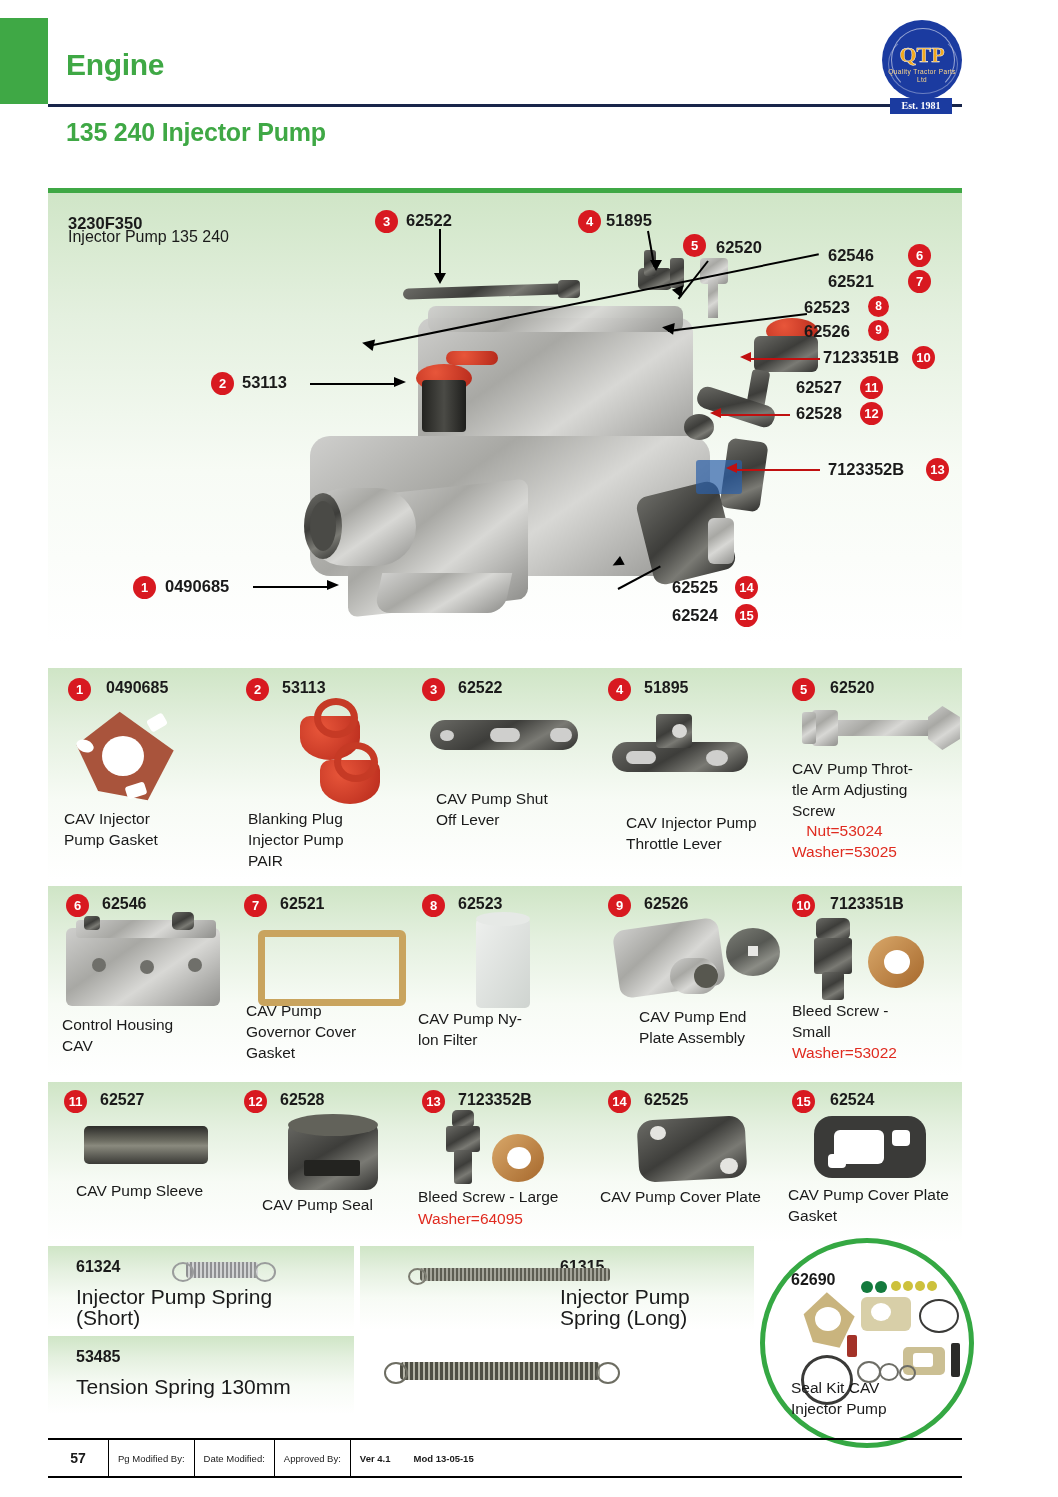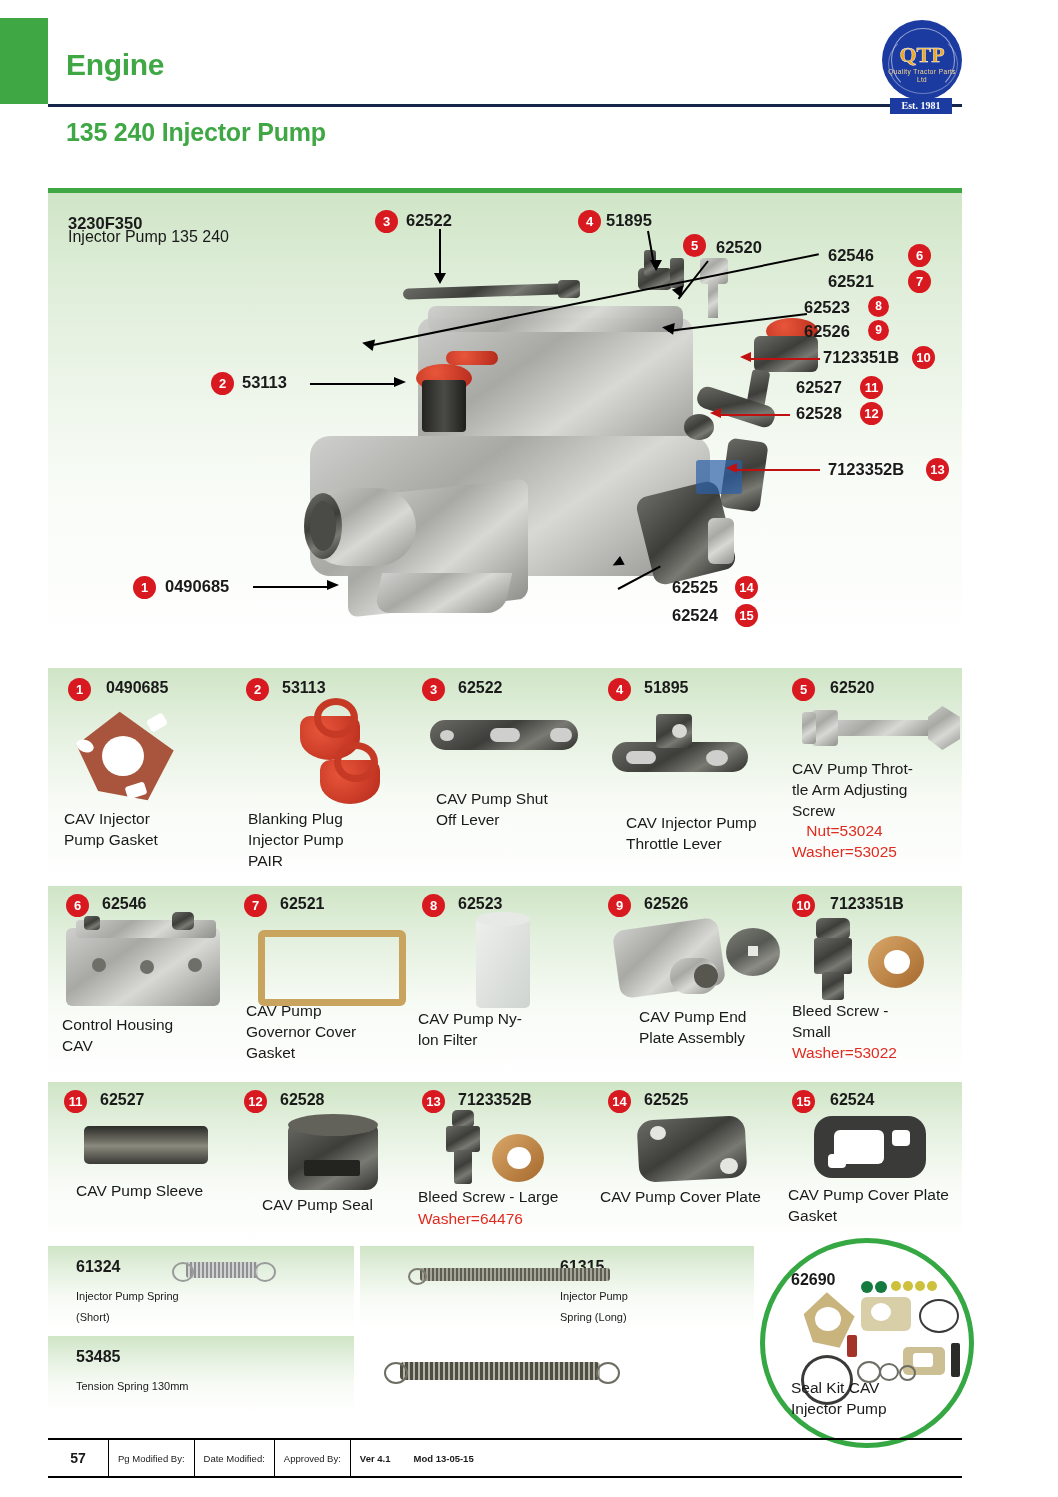--- a/index.html
+++ b/index.html
@@ -167,21 +167,21 @@
   
   #sp1 { left: 48px; top: 1246px; width: 306px; height: 84px; }
   #sp2 { left: 360px; top: 1246px; width: 394px; height: 84px; }
   #sp3 { left: 48px; top: 1336px; width: 306px; height: 78px; }
   .sp-code {
     position: absolute; left: 28px; top: 12px;
     font-size: 16px; font-weight: bold;
   }
   .sp-label {
     position: absolute; left: 28px;
-    font-size: 11px; line-height: 21px;
+    font-size: 21px; line-height: 21px;
   }
 
   
   #seal-circle {
     position: absolute; left: 760px; top: 1238px;
     width: 204px; height: 200px;
     border-radius: 50%;
     border: 5px solid #35a843;
     background: #fff;
   }
@@ -522,21 +522,21 @@
     <div class="bullet" style="left:10px;top:8px;">13</div>
     <div class="cell-code" style="left:46px;top:9px;">7123352B</div>
     <div class="thumb">
       <div class="sh darkmetal" style="left:40px;top:28px;width:22px;height:18px;border-radius:5px;"></div>
       <div class="sh darkmetal" style="left:34px;top:44px;width:34px;height:26px;border-radius:3px;"></div>
       <div class="sh darkmetal" style="left:42px;top:68px;width:18px;height:34px;border-radius:3px;"></div>
       <div class="sh brass" style="left:80px;top:52px;width:52px;height:48px;border-radius:50%;"></div>
       <div class="sh" style="left:95px;top:65px;width:24px;height:22px;border-radius:50%;background:#fff;"></div>
     </div>
     <div class="cell-label" style="left:6px;top:104px;">Bleed Screw - Large</div>
-    <div class="cell-label cell-extra" style="left:6px;top:126px;">Washer=64476</div>
+    <div class="cell-label cell-extra" style="left:6px;top:126px;">Washer=64095</div>
   </div>
 
   <div class="cell" style="left:550px;width:186px;">
     <div class="bullet" style="left:10px;top:8px;">14</div>
     <div class="cell-code" style="left:46px;top:9px;">62525</div>
     <div class="thumb">
       <div class="sh darkmetal" style="left:40px;top:36px;width:108px;height:62px;border-radius:16px;transform:rotate(-3deg);"></div>
       <div class="sh" style="left:52px;top:44px;width:16px;height:14px;border-radius:50%;background:#e4e4e0;"></div>
       <div class="sh" style="left:122px;top:76px;width:18px;height:16px;border-radius:50%;background:#e4e4e0;"></div>
     </div>

